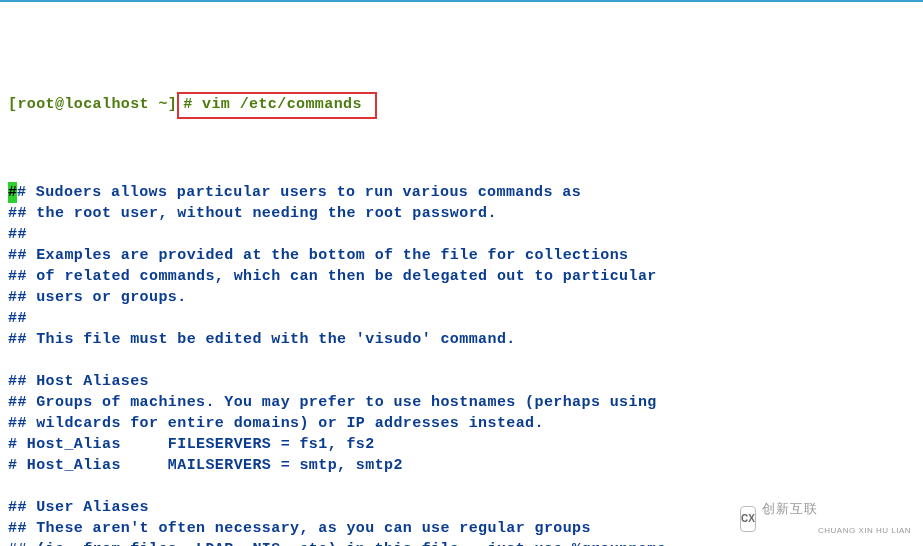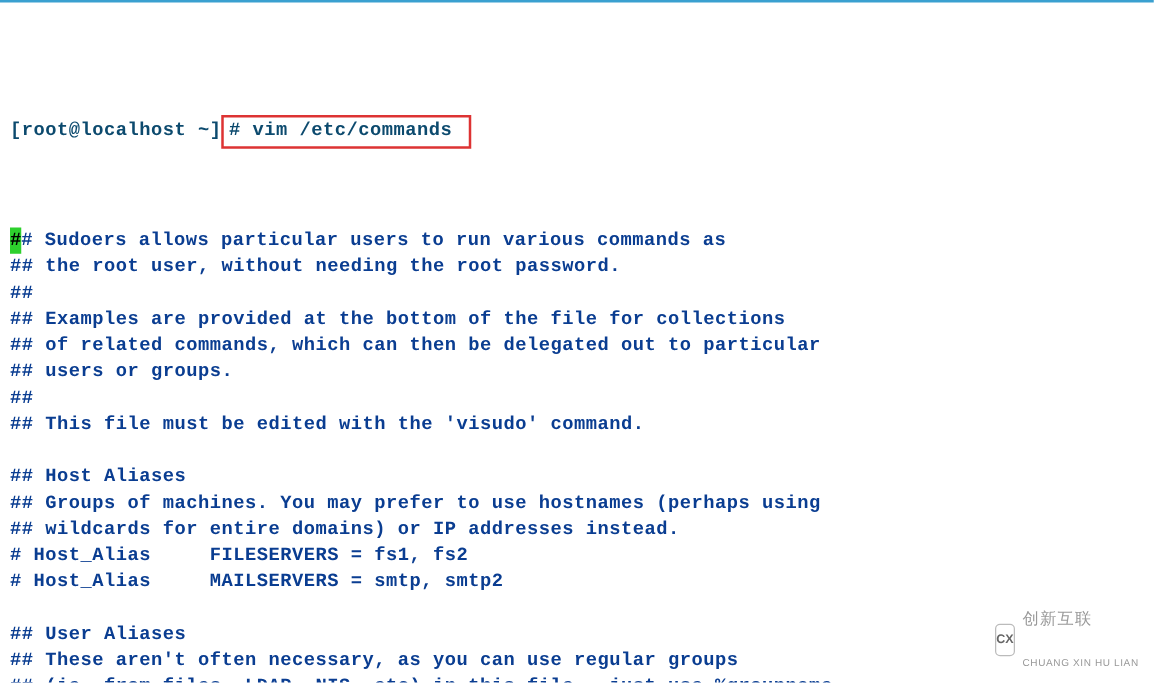--- a/index.html
+++ b/index.html
@@ -23,21 +23,21 @@
     }
     .line {
       display: block;
       letter-spacing: 0.4px;
     }
     .blue {
       color: #0a3d91;
       font-weight: 700;
     }
     .black {
-      color: #0c4a6e;
+      color: #4d7c0f;
       font-weight: 600;
     }
     .red-box {
       border: 2px solid #d33;
       padding: 0 4px 2px 4px;
       display: inline-block;
     }
     .cursor {
       background: #2dd02d;
       color: #000;
@@ -62,21 +62,21 @@
       border-radius: 4px;
       display: flex;
       align-items: center;
       justify-content: center;
       font-size: 10px;
       color: #666;
       font-weight: bold;
     }
     .wm-text {
       display: flex;
-      flex-direction: column;
+      flex-direction: row;
       line-height: 1.1;
     }
     .wm-text .cn {
       font-size: 13px;
       letter-spacing: 1px;
     }
     .wm-text .en {
       font-size: 8px;
       letter-spacing: 0.5px;
       margin-top: 25px;

